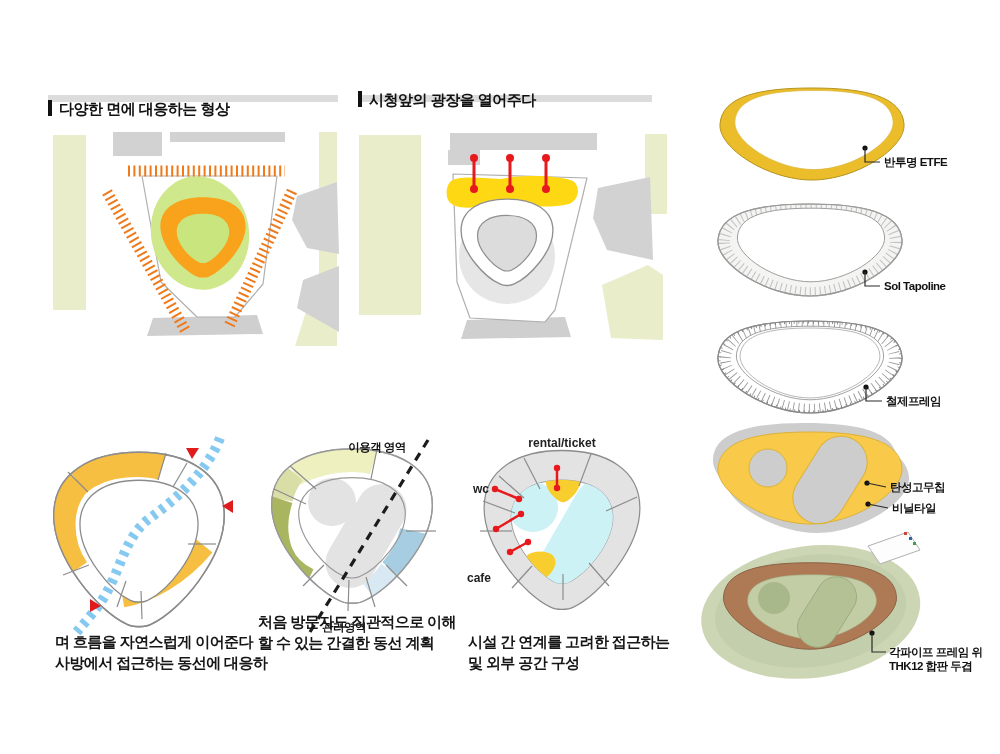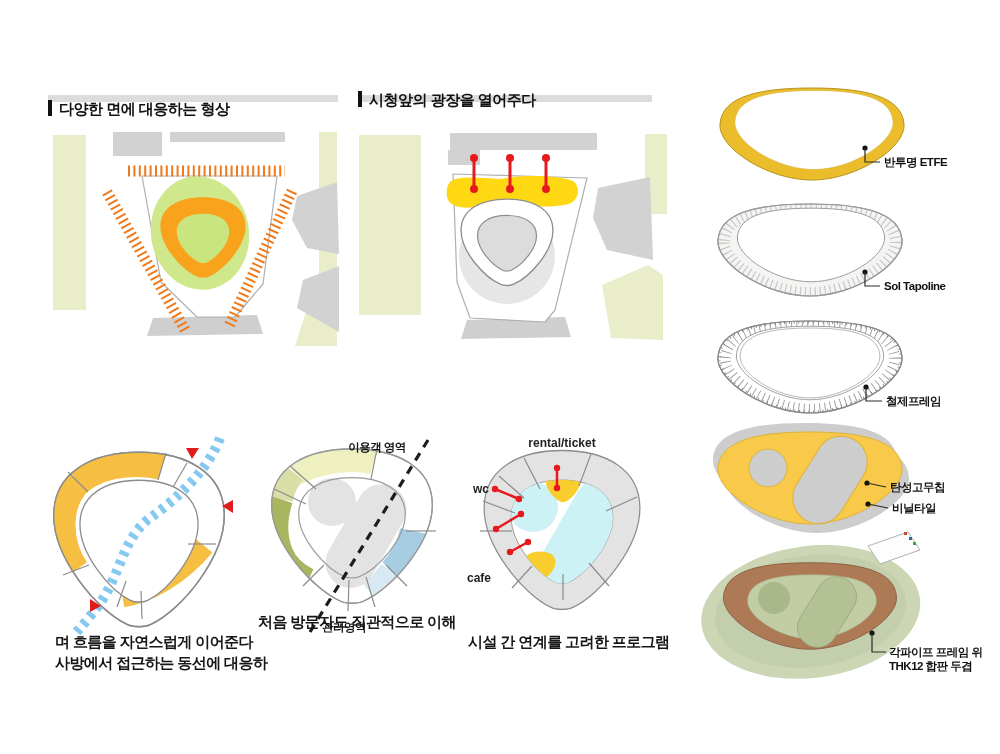--- a/index.html
+++ b/index.html
@@ -284,16 +284,18 @@
   <text class="dlabel" x="29" y="70" text-anchor="middle">wc</text>
   <text class="dlabel" x="27" y="159" text-anchor="middle">cafe</text>
 </svg>
 
 <div class="caption" style="left:55px;top:631px">
   <div>며 흐름을 자연스럽게 이어준다</div>
   <div>사방에서 접근하는 동선에 대응하</div>
 </div>
 <div class="caption" style="left:258px;top:611px">
   <div>처음 방문자도 직관적으로 이해</div>
+  <div>할 수 있는 간결한 동선 계획</div>
 </div>
 <div class="caption" style="left:468px;top:631px">
-  <div>시설 간 연계를 고려한 프로그램</div>
+  <div>시설 간 연계를 고려한 접근하는</div>
+  <div>및 외부 공간 구성</div>
 </div>
 
 </body></html>

